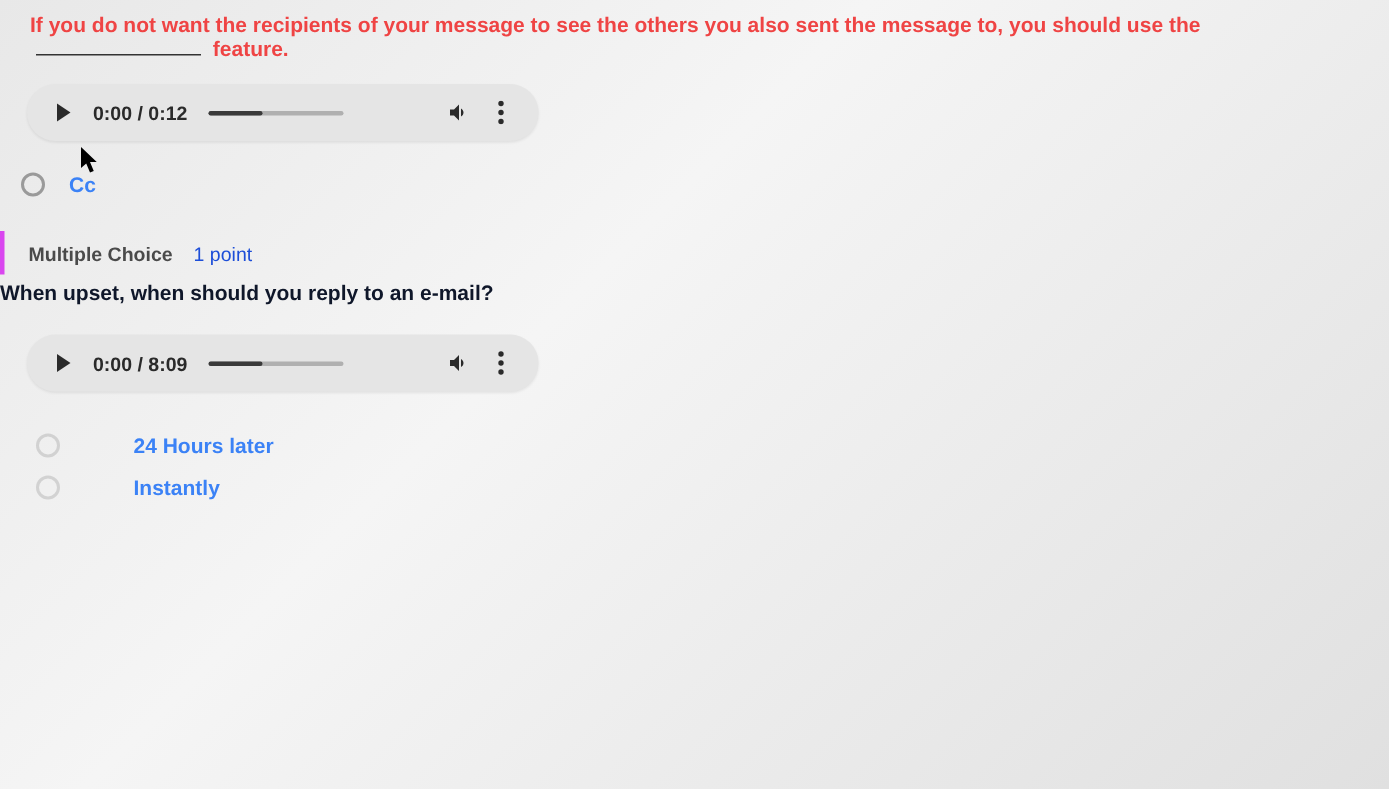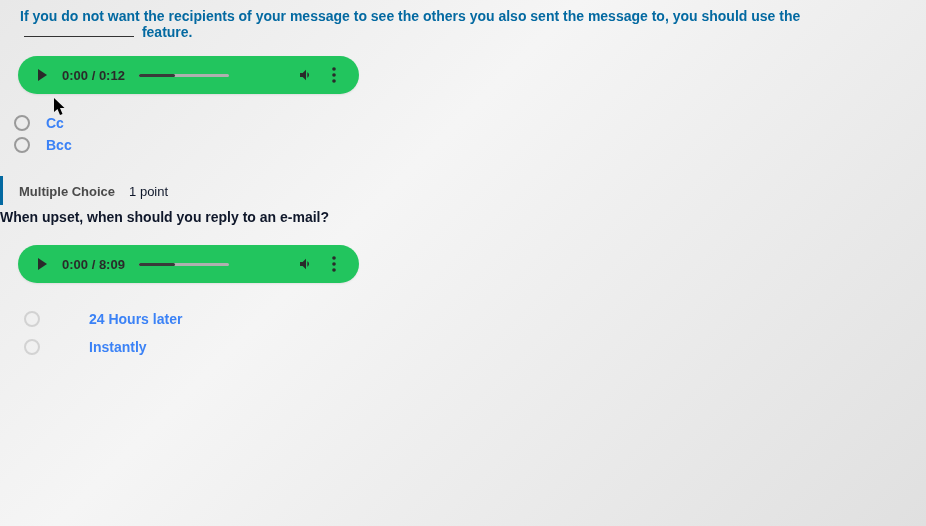--- a/index.html
+++ b/index.html
@@ -9,33 +9,33 @@
       width: 926px;
       height: 526px;
       padding: 8px 0 0 0;
       color: #2a2a2a;
       overflow: hidden;
     }
     .question-text {
       font-size: 14px;
       font-weight: 600;
       padding: 0 20px 10px 20px;
-      color: #0369a1;
+      color: #ef4444;
     }
     .blank {
       display: inline-block;
       border-bottom: 1.5px solid #333;
       width: 110px;
       vertical-align: baseline;
       margin: 0 4px;
     }
     .audio-player {
       display: inline-flex;
       align-items: center;
-      background: #22c55e;
+      background: #e5e5e5;
       border-radius: 30px;
       padding: 8px 14px;
       margin: 6px 0 14px 18px;
       box-shadow: 0 1px 2px rgba(0,0,0,0.08);
     }
     .play-btn {
       display: flex;
       align-items: center;
       justify-content: center;
       width: 20px;
@@ -100,32 +100,32 @@
     }
     .radio.faded { opacity: 0.35; }
     .option-label {
       font-size: 14px;
       font-weight: 600;
       color: #3b82f6;
     }
     .meta-row {
       display: flex;
       padding: 8px 0 6px 6px;
-      border-left: 3px solid #0369a1;
+      border-left: 3px solid #d946ef;
       margin-left: 0;
     }
     .meta-badge {
       font-size: 13px;
       font-weight: 600;
       color: #4a4a4a;
       margin-left: 10px;
     }
     .meta-points {
       font-size: 13px;
-      color: #0f172a;
+      color: #1d4ed8;
       margin-left: 14px;
     }
     .question-text2 {
       font-size: 14px;
       font-weight: 700;
       padding: 4px 20px 14px 0;
       color: #0f172a;
     }
     .options2 {
       padding: 8px 0 10px 24px;
@@ -172,24 +172,20 @@
       <circle cx="2" cy="14" r="1.8" fill="#2a2a2a"></circle>
     </svg>
   </div>
 </div>
 
 <div class="options">
   <div class="option-row">
     <div class="radio"></div>
     <div class="option-label">Cc</div>
   </div>
-  <div class="option-row">
-    <div class="radio"></div>
-    <div class="option-label">Bcc</div>
-  </div>
 </div>
 
 <svg class="cursor" width="14" height="18" viewBox="0 0 14 18">
   <path fill="#000" d="M0 0 L0 14 L3.5 11 L6 17 L8.5 16 L6 10 L10.5 10 Z"></path>
 </svg>
 
 
 <div class="meta-row">
   <span class="meta-badge">Multiple Choice</span>
   <span class="meta-points">1 point</span>

